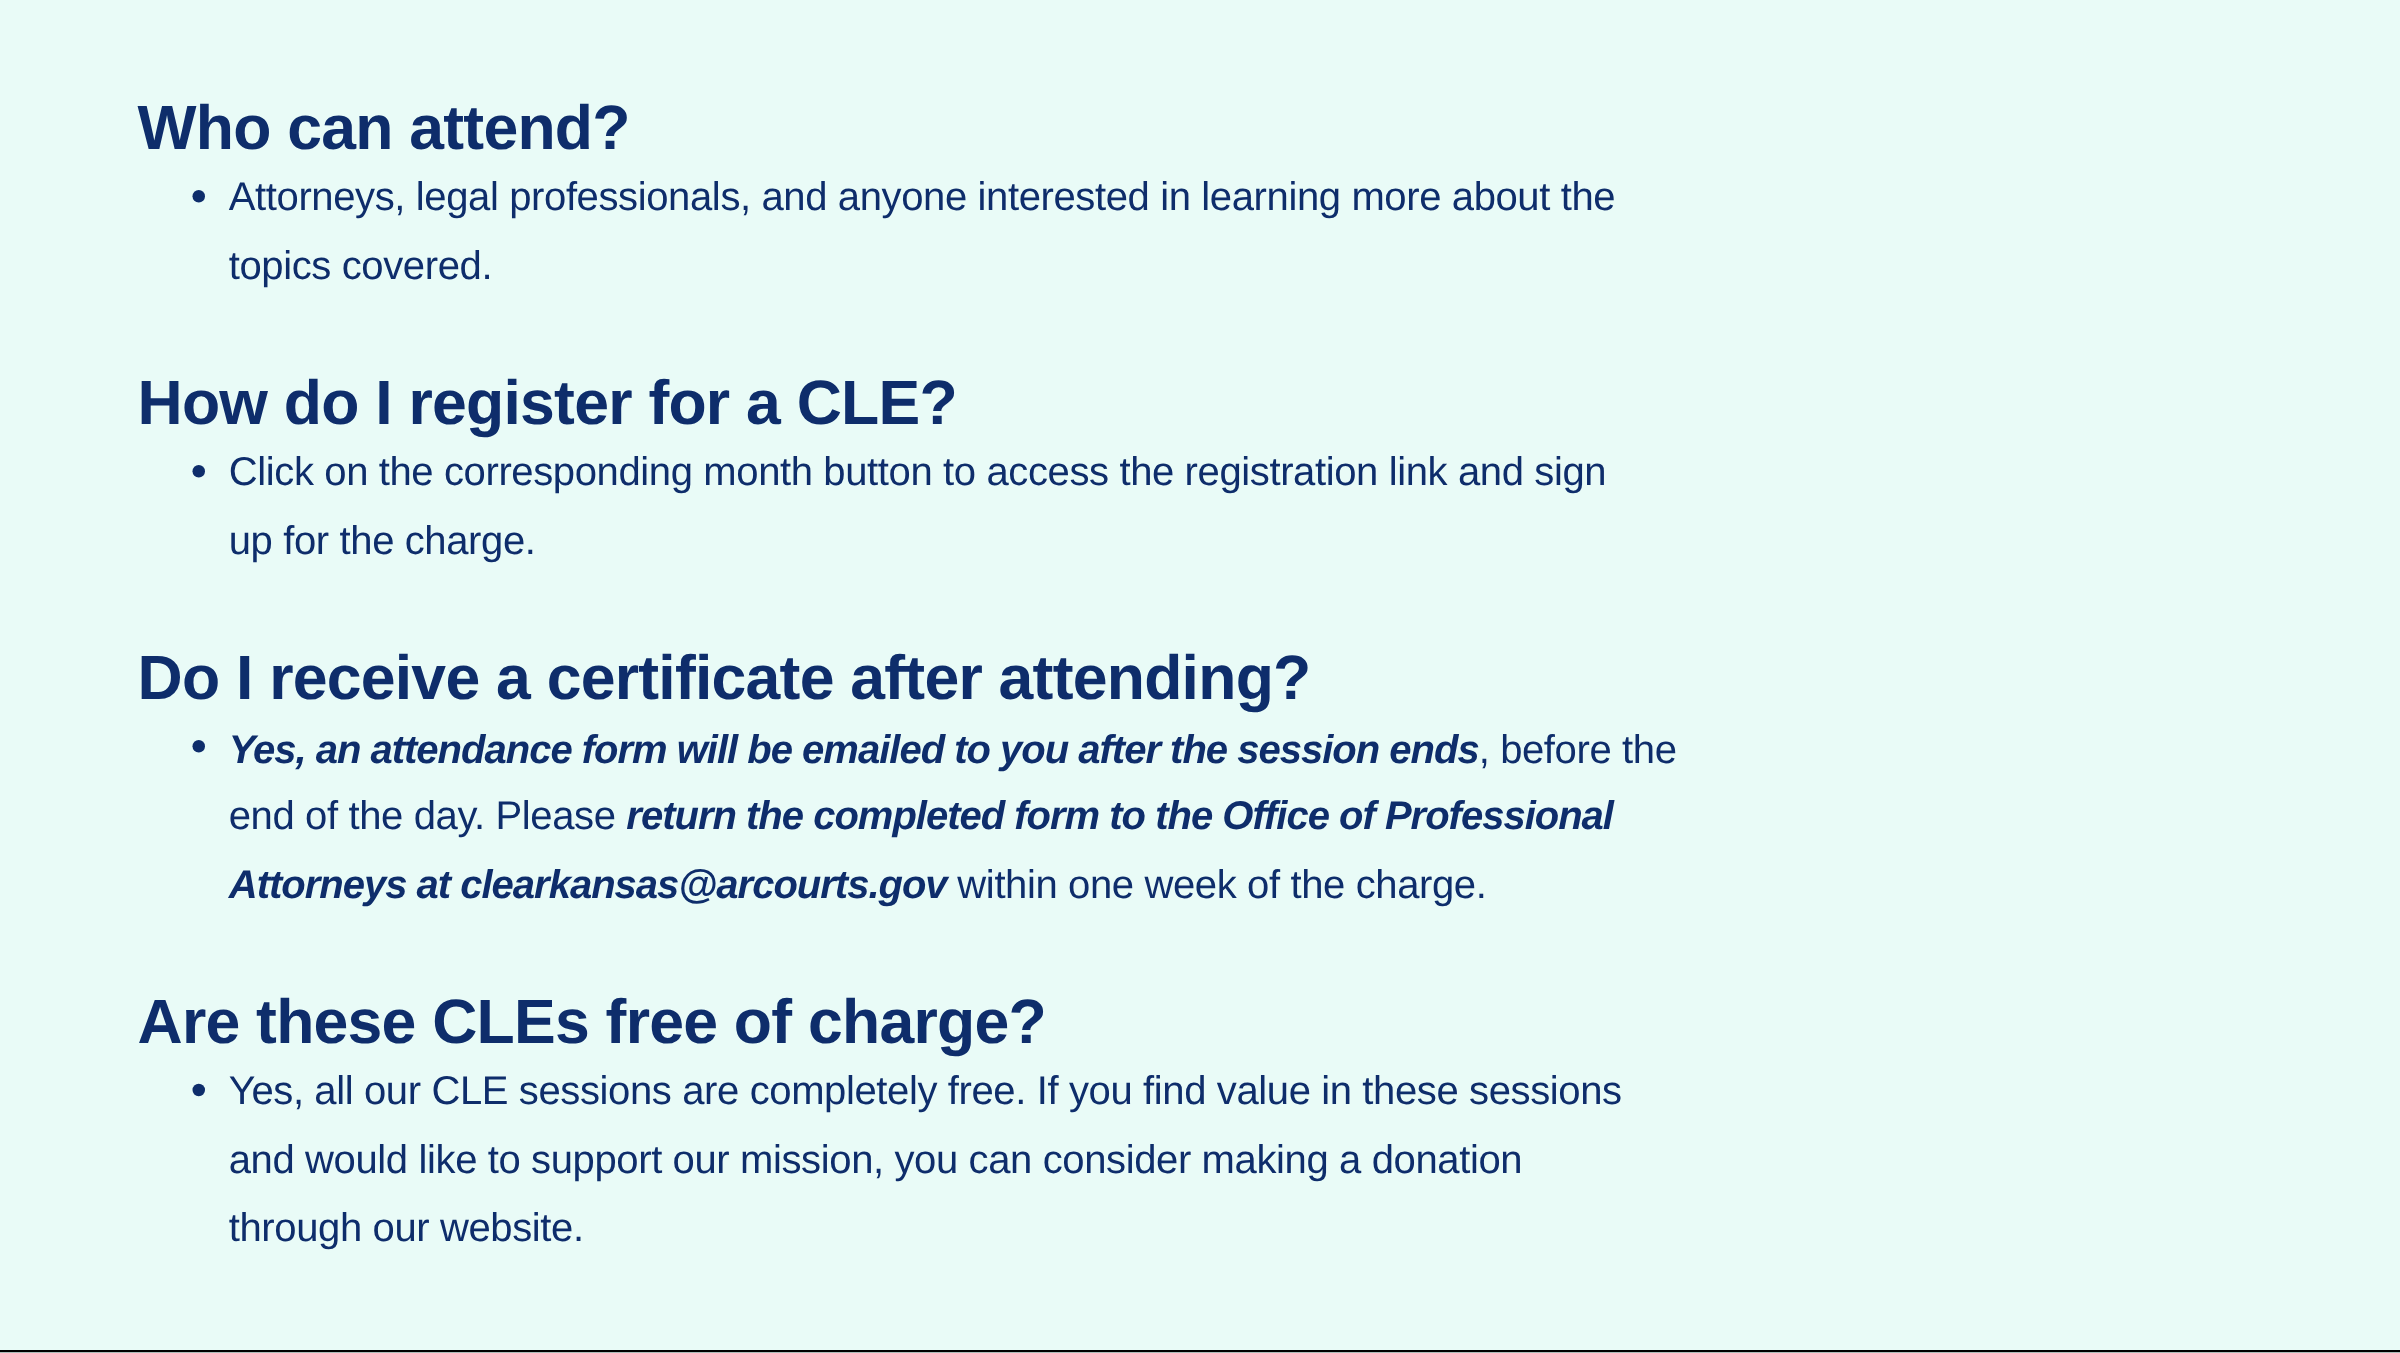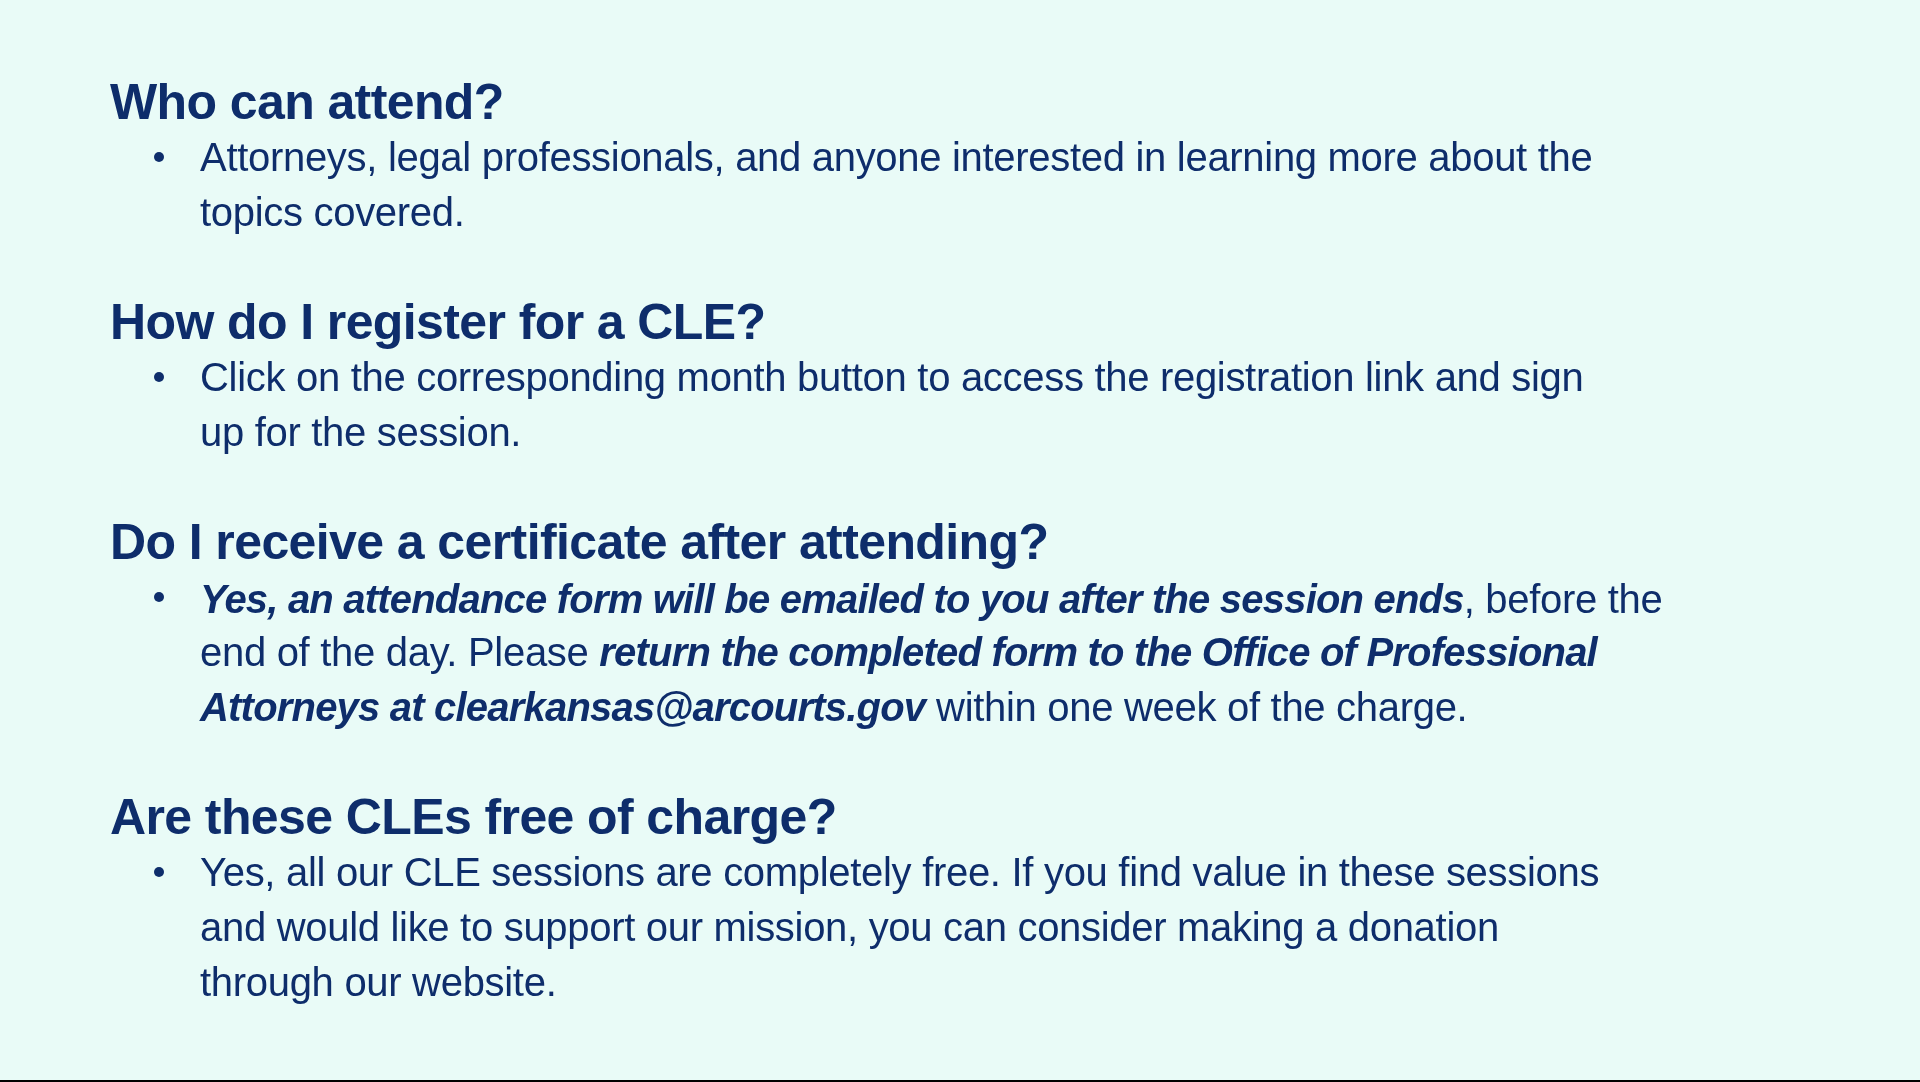--- a/index.html
+++ b/index.html
@@ -16,42 +16,42 @@
     position: absolute; left: 0; white-space: nowrap;
     font-weight: bold; font-size: 50px; line-height: 55px;
     letter-spacing: -0.6px;
   }
   .bullet {
     position: absolute; left: 44px; width: 10px; height: 10px;
     border-radius: 50%; background: #0e2d6b;
   }
   .line {
     position: absolute; left: 73px; white-space: nowrap;
-    font-size: 40px; line-height: 55px; letter-spacing: -0.3px; margin-left: 17px;
+    font-size: 32px; line-height: 55px; letter-spacing: -0.3px;
   }
   .bi { font-weight: bold; font-style: italic; letter-spacing: -0.8px; }
   .bottom-rule { position: absolute; left: 0; bottom: 0; width: 1920px; height: 2px; background: #000; }
 </style>
 </head>
 <body>
 
 <div class="faq">
 
   <div class="section" style="top:75px">
     <div class="q" style="top:0">Who can attend?</div>
     <div class="bullet" style="top:77px"></div>
     <div class="line" style="top:55px"><span>Attorneys, legal professionals, and anyone interested in learning more about the</span></div>
     <div class="line" style="top:110px"><span>topics covered.</span></div>
   </div>
 
   <div class="section" style="top:295px">
     <div class="q" style="top:0">How do I register for a CLE?</div>
     <div class="bullet" style="top:77px"></div>
     <div class="line" style="top:55px"><span>Click on the corresponding month button to access the registration link and sign</span></div>
-    <div class="line" style="top:110px"><span>up for the session.</span></div>
+    <div class="line" style="top:110px"><span>up for the charge.</span></div>
   </div>
 
   <div class="section" style="top:515px">
     <div class="q" style="top:0">Do I receive a certificate after attending?</div>
     <div class="bullet" style="top:77px"></div>
     <div class="line" style="top:57px"><span class="bi">Yes, an attendance form will be emailed to you after the session ends</span><span>, before the</span></div>
     <div class="line" style="top:110px"><span>end of the day. Please </span><span class="bi">return the completed form to the Office of Professional</span></div>
     <div class="line" style="top:165px"><span class="bi">Attorneys at clearkansas@arcourts.gov</span><span> within one week of the charge.</span></div>
   </div>
 

